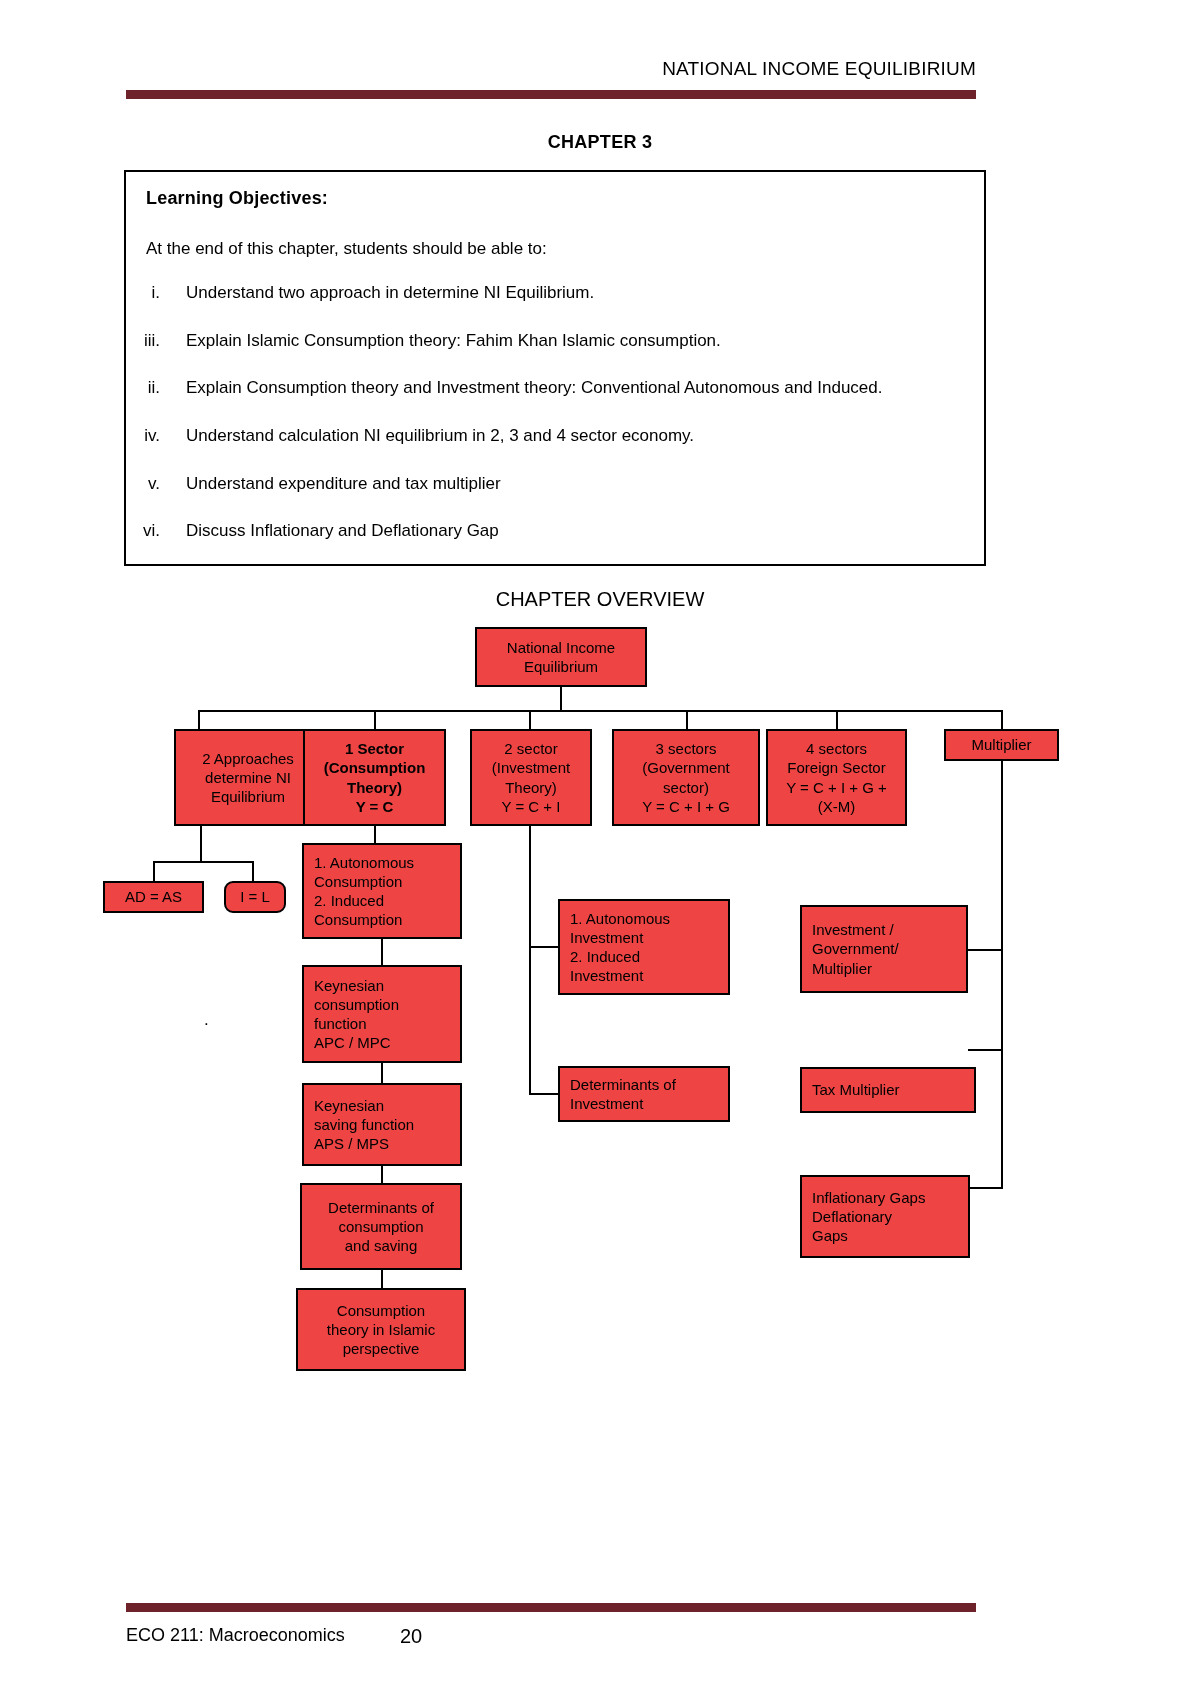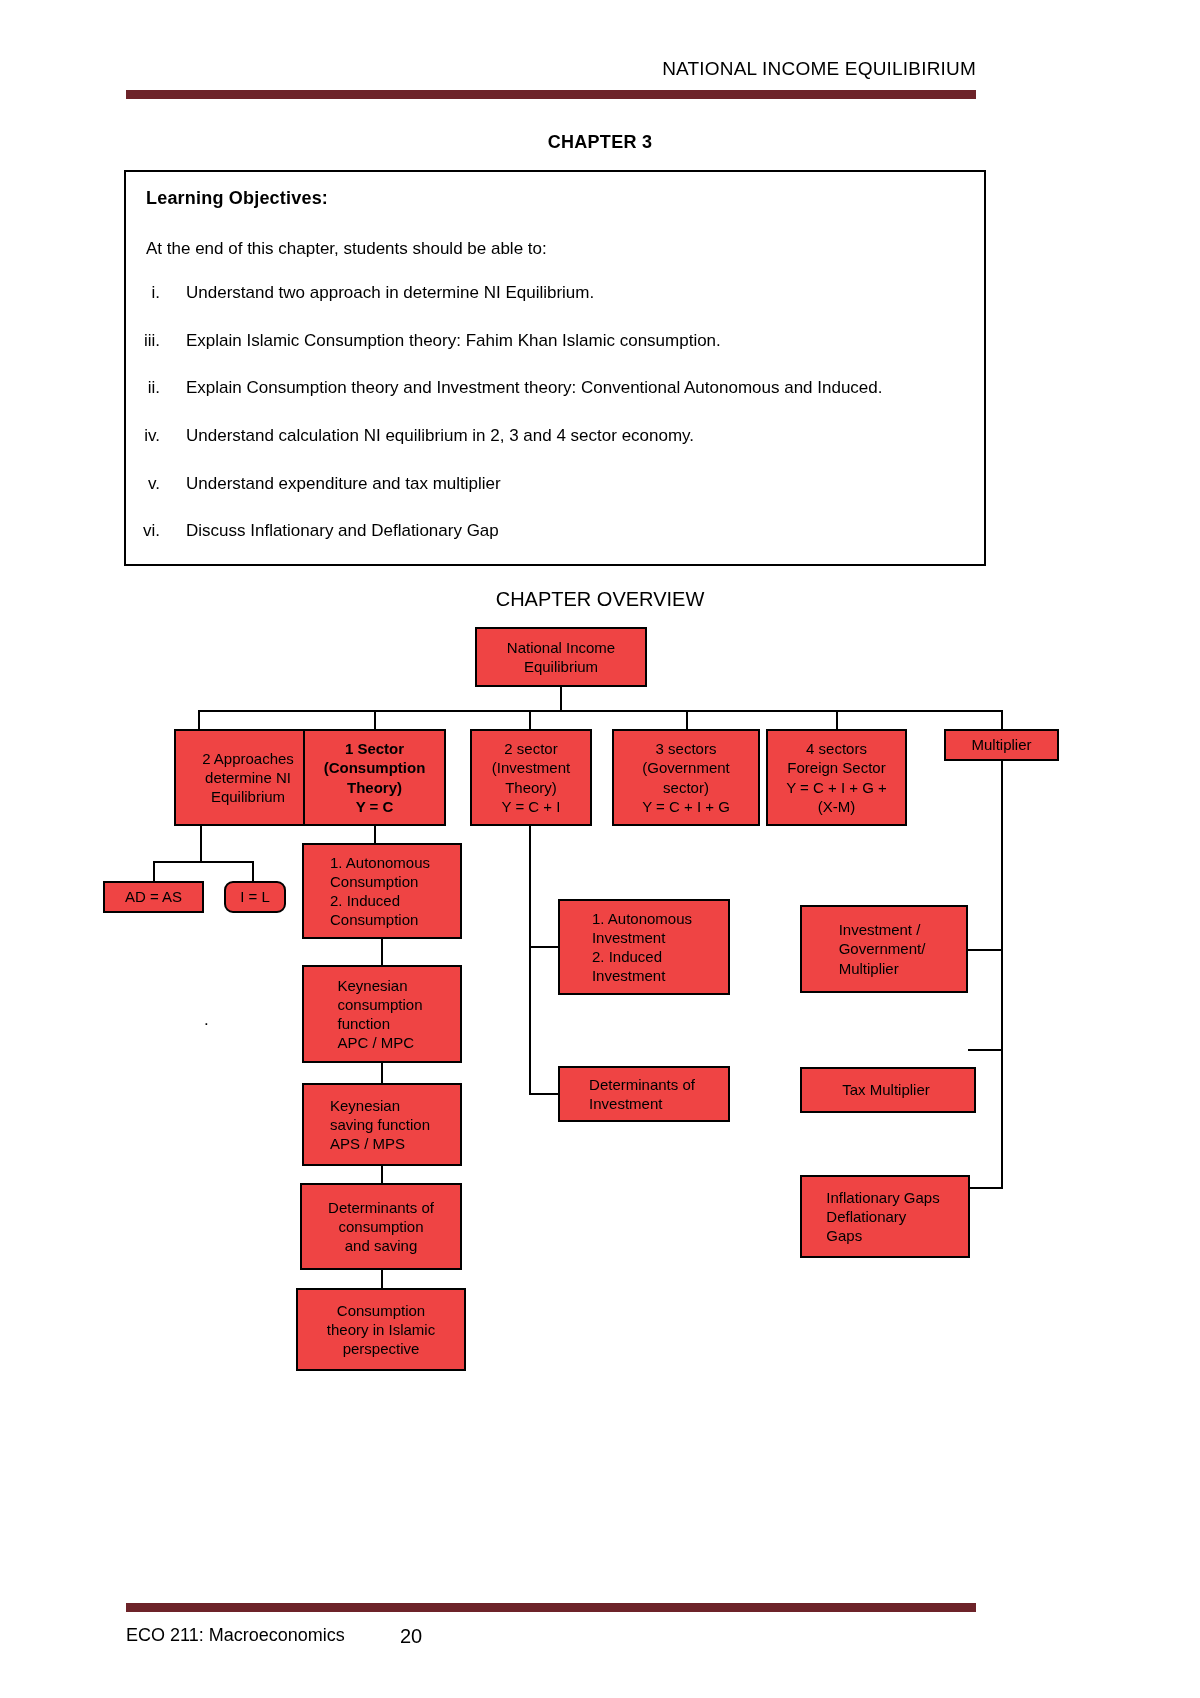--- a/index.html
+++ b/index.html
@@ -123,23 +123,23 @@
     font-size: 15px;
     line-height: 1.27;
     display: flex;
     align-items: center;
     justify-content: center;
     text-align: center;
     padding: 2px 4px;
     pointer-events: auto;
   }
   .node.left-align {
-    justify-content: center;
+    justify-content: flex-start;
     text-align: left;
-    padding-left: 0;
+    padding-left: 10px;
   }
   .node .nl { white-space: pre-line; }
 
   .line {
     position: absolute;
     background: #000;
     pointer-events: none;
   }
   .line.h { height: 2px; }
   .line.v { width: 2px; }

